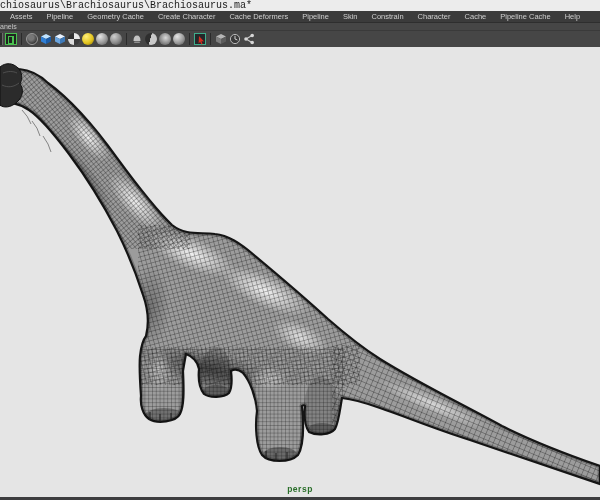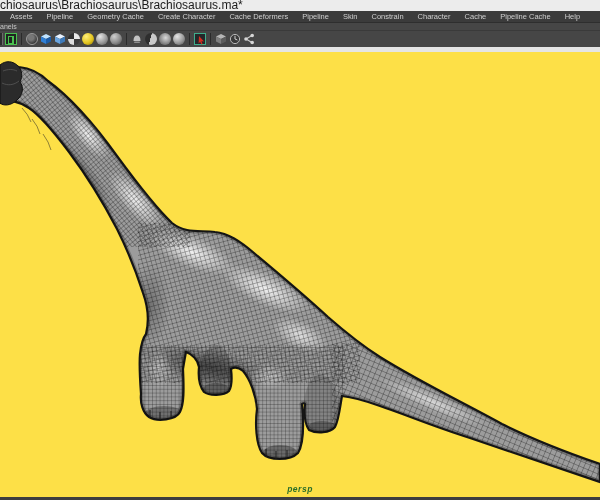--- a/index.html
+++ b/index.html
@@ -1,19 +1,19 @@
 <!DOCTYPE html>
 <html><head>
 <meta charset="utf-8">
 <style>
   html,body{margin:0;padding:0;}
   body{width:600px;height:500px;overflow:hidden;position:relative;
        font-family:"Liberation Sans",sans-serif;background:#787878;}
   .titlebar{position:absolute;left:0;top:0;width:600px;height:11px;background:#ececec;
-            color:#1b1b1b;font-size:12px;line-height:11px;white-space:nowrap;overflow:hidden;}
+            color:#1b1b1b;font-size:10px;line-height:11px;white-space:nowrap;overflow:hidden;font-family:Liberation Mono, monospace;}
   .menubar{position:absolute;left:0;top:11px;width:600px;height:11px;background:#3b3b3b;
            display:flex;align-items:center;color:#cfcfcf;font-size:7.5px;white-space:nowrap;}
   .menubar .mi{padding:16px 4px;margin-left:6px;cursor:default;}
   .panelrow{position:absolute;left:0;top:22px;width:600px;height:8px;background:#464646;
             color:#c6c6c6;font-size:7px;line-height:8px;border-top:1px solid #2e2e2e;box-sizing:border-box;}
   .iconbar{position:absolute;left:0;top:30px;width:600px;height:17px;background:#464646;
            display:flex;align-items:center;border-top:1px solid #3a3a3a;box-sizing:border-box;}
   .sep{width:1px;height:12px;background:#2a2a2a;margin:0 3px;flex:none;}
   .ic{width:12px;height:12px;margin:0 1px;flex:none;position:relative;box-sizing:border-box;}
   .ic svg{display:block;width:12px;height:12px;}
@@ -25,21 +25,21 @@
   .b-wire{border:1px solid #9a9a9a;background:
      radial-gradient(circle at 40% 35%, #777 0 30%, #3c3c3c 70%);}
   .b-checker{background:conic-gradient(#e8e8e8 0 90deg,#3a3a3a 90deg 180deg,#dcdcdc 180deg 270deg,#303030 270deg 360deg);}
   .b-yellow{background:radial-gradient(circle at 35% 30%, #ffef7a, #e3c520 55%, #8f7400);}
   .b-gray{background:radial-gradient(circle at 35% 30%, #e6e6e6, #9a9a9a 55%, #4f4f4f);}
   .b-dim{background:radial-gradient(circle at 35% 30%, #cfcfcf, #8a8a8a 55%, #3f3f3f);}
   .b-half{background:linear-gradient(105deg,#2e2e2e 45%,#c9c9c9 46%);}
   .b-soft{background:radial-gradient(circle at 55% 40%, #d9d9d9, #777 70%);}
   .ic-isolate{background:#24282a;border:1px solid #3fae8c;}
   .viewport{position:absolute;left:0;top:47px;width:600px;height:453px;
-            background:#fde047;border-top:5px solid #e5e5e5;box-sizing:border-box;font-style:italic;}
+            background:#e5e5e5;border-top:7px solid #e5e5e5;box-sizing:border-box;}
   .viewport svg{position:absolute;left:0;top:0;}
   .persp{position:absolute;left:0;right:0;bottom:6px;text-align:center;
          color:#2a6e2a;font-size:8.5px;font-weight:bold;letter-spacing:0.5px;}
   .bottomedge{position:absolute;left:0;bottom:0;width:600px;height:3px;background:#3d3d3f;}
 </style>
 </head>
 <body>
 
 <div class="titlebar">
   <span>chiosaurus\Brachiosaurus\Brachiosaurus.ma*</span>

